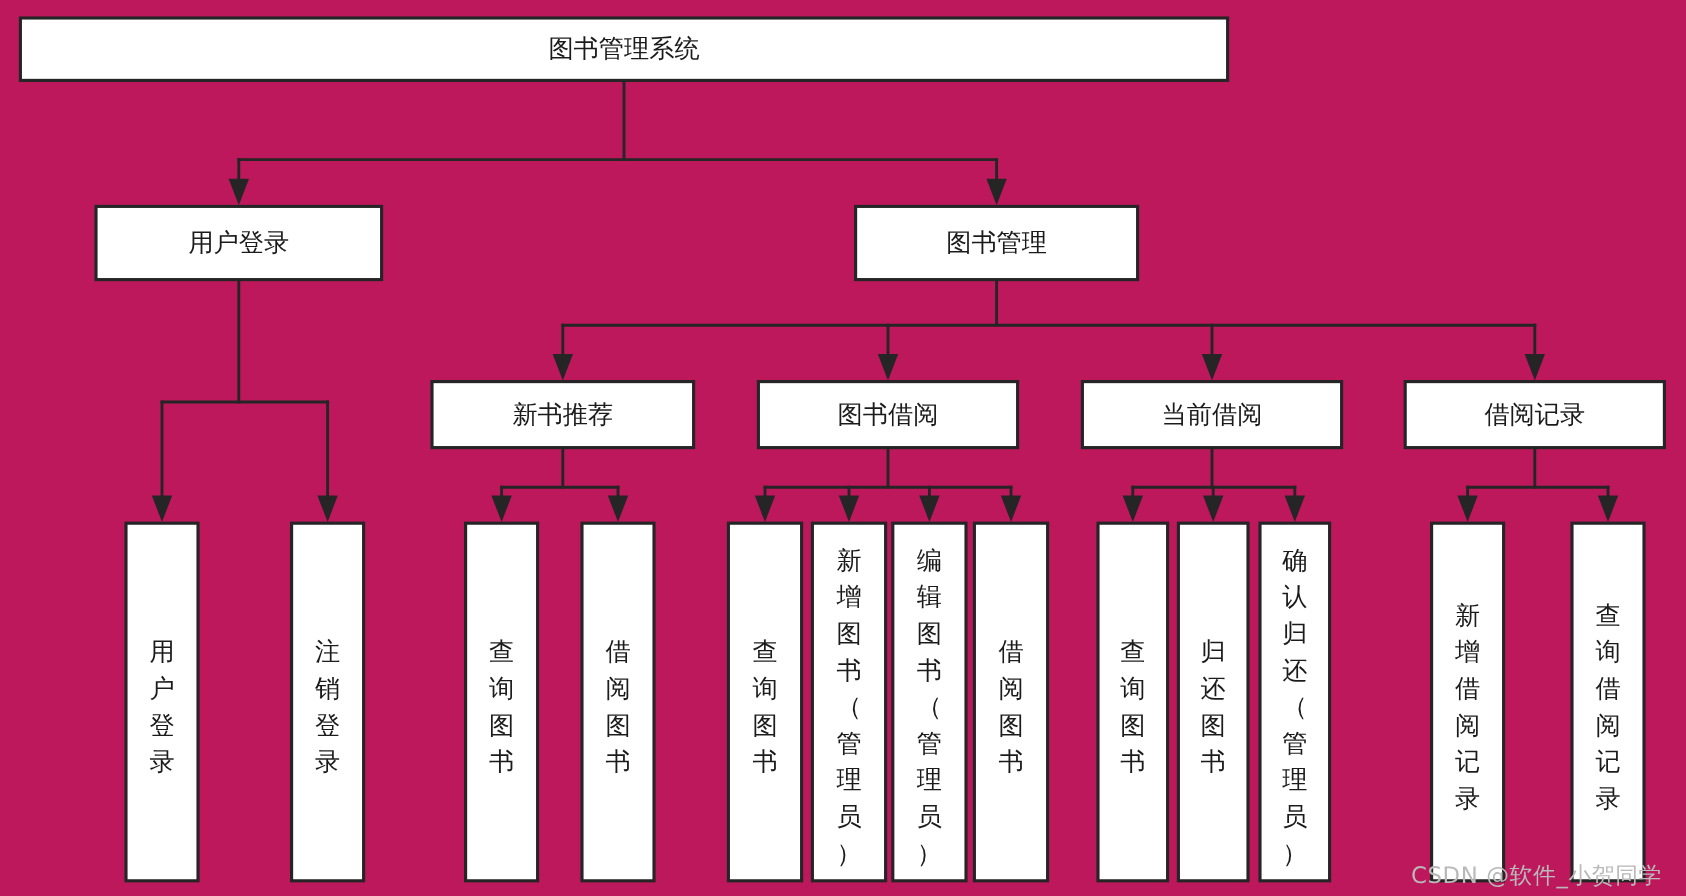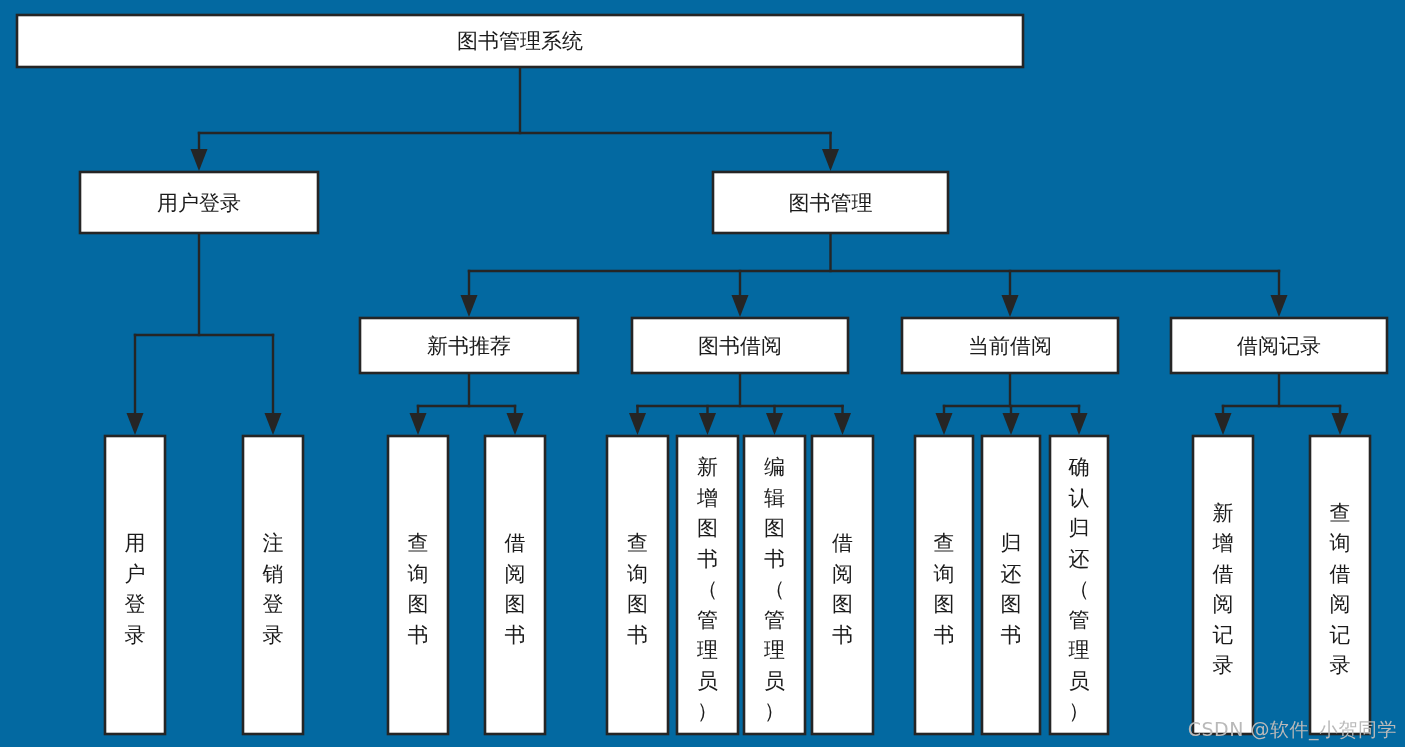--- a/index.html
+++ b/index.html
@@ -4,21 +4,21 @@
 <style>
   html, body {
     margin: 0;
     padding: 0;
     background: #ffffff;
   }
   #stage {
     position: relative;
     width: 1405px;
     height: 747px;
-    background: #0369a1;
+    background: #be185d;
     font-family: "DejaVu Sans", "Liberation Sans", sans-serif;
     overflow: hidden;
   }
   #diagram-svg {
     position: absolute;
     left: 0;
     top: 0;
     width: 1405px;
     height: 747px;
   }
@@ -39,21 +39,21 @@
     stroke-width: 2.4;
     fill: none;
     stroke-linecap: square;
   }
   .edge-arrow {
     fill: #252525;
     stroke: none;
   }
   .watermark {
     position: absolute;
-    right: 8px;
+    right: 20px;
     bottom: 4px;
     font-family: "DejaVu Sans", "Liberation Sans", sans-serif;
     font-size: 19px;
     color: #b9b9b9;
     letter-spacing: 0.5px;
     white-space: nowrap;
     user-select: none;
   }
 </style>
 </head>

